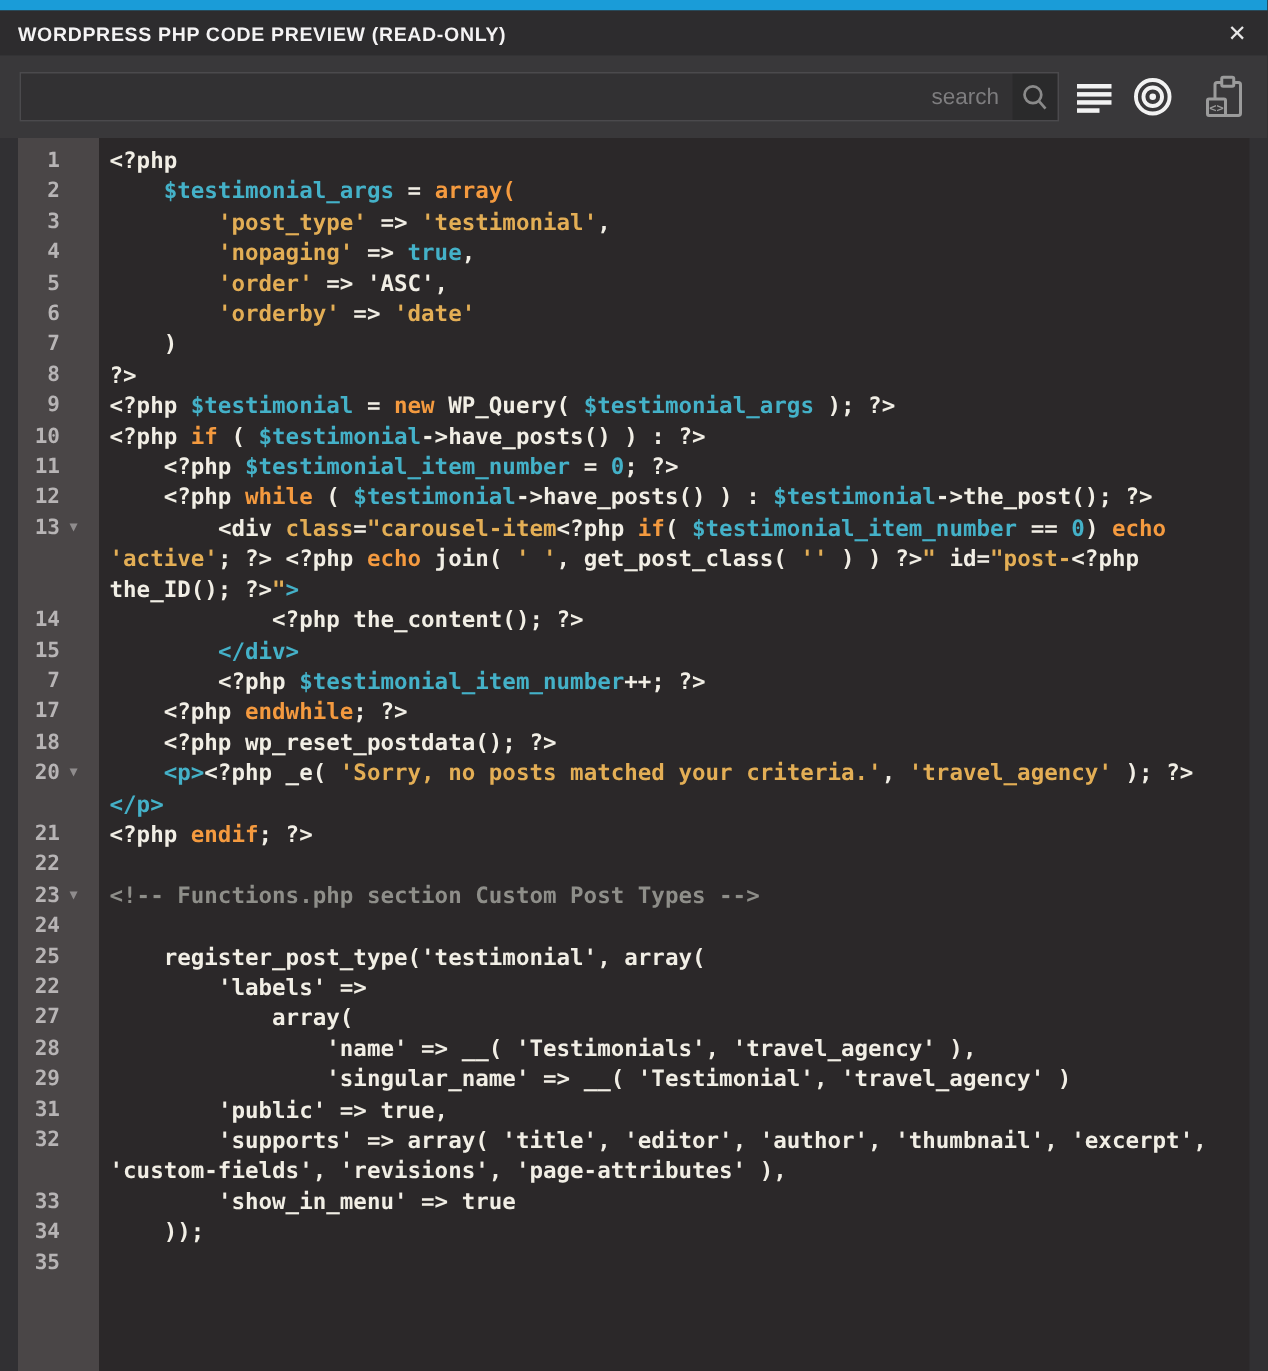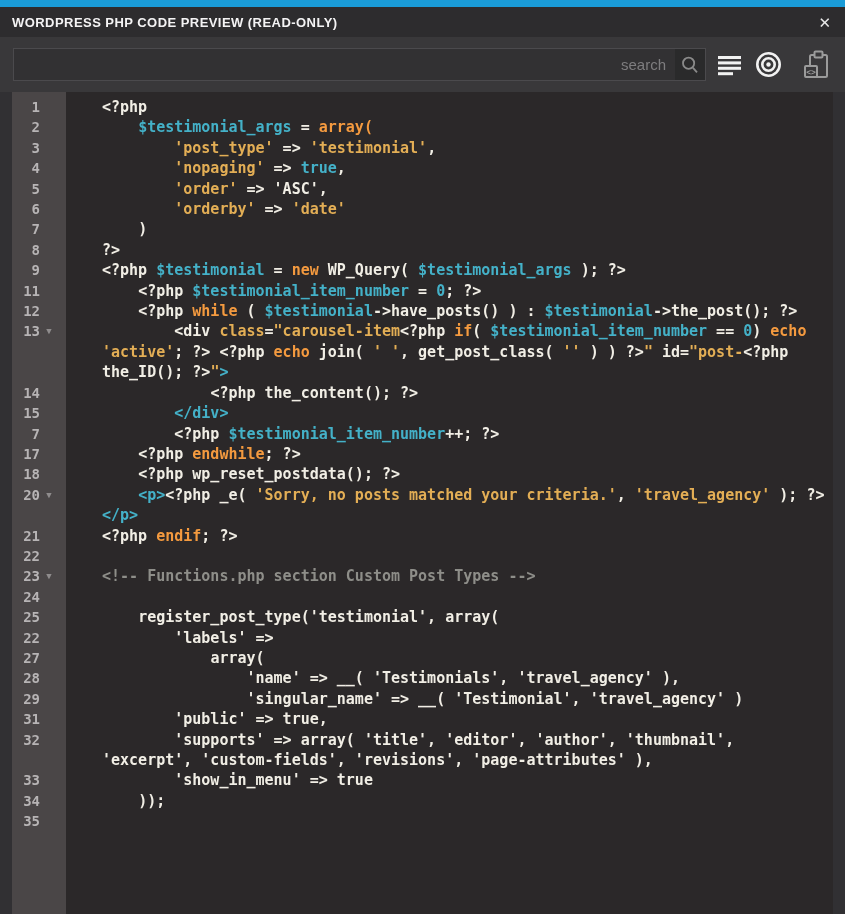--- a/index.html
+++ b/index.html
@@ -45,21 +45,21 @@
     padding-top:5px;overflow:hidden;
     background:linear-gradient(90deg,#4a4647 0,#4a4647 54px,#2b2829 54px);
     font-family:"DejaVu Sans Mono",monospace;
     font-weight:bold;font-size:15px;line-height:20.4px;
   }
   .row{display:flex;align-items:flex-start;}
   .gut{flex:0 0 54px;display:flex;}
   .num{width:28px;text-align:right;color:#b7b4b5;font-size:14px;line-height:20.4px;}
   .fold{width:18px;text-align:center;color:#8f8c8d;font-size:9px;line-height:20.4px;}
   .codecell{
-    flex:1;min-height:20.4px;padding:0 8px 0 36px;
+    flex:1;min-height:20.4px;padding:0 8px 0 7px;
     white-space:pre-wrap;overflow-wrap:break-word;word-wrap:break-word;
     color:#f1eee5;
   }
   .tk-w{color:#f1eee5;}
   .tk-c{color:#44b1c8;}
   .tk-y{color:#e3ae55;}
   .tk-o{color:#f49a3f;}
   .tk-g{color:#8e8e89;}
 </style>
 </head>
@@ -169,20 +169,27 @@
       </div>
       <div class="row">
         <div class="gut">
           <span class="num">9</span>
           <span class="fold"></span>
         </div>
         <div class="codecell"><span class="tk-w">&lt;?php </span><span class="tk-c">$testimonial</span><span class="tk-w"> = </span><span class="tk-o">new</span><span class="tk-w"> WP_Query( </span><span class="tk-c">$testimonial_args</span><span class="tk-w"> ); ?&gt;</span></div>
       </div>
       <div class="row">
         <div class="gut">
+          <span class="num">10</span>
+          <span class="fold"></span>
+        </div>
+        <div class="codecell"><span class="tk-w">&lt;?php </span><span class="tk-o">if</span><span class="tk-w"> ( </span><span class="tk-c">$testimonial</span><span class="tk-w">-&gt;have_posts() ) : ?&gt;</span></div>
+      </div>
+      <div class="row">
+        <div class="gut">
           <span class="num">11</span>
           <span class="fold"></span>
         </div>
         <div class="codecell"><span class="tk-w">    &lt;?php </span><span class="tk-c">$testimonial_item_number</span><span class="tk-w"> = </span><span class="tk-c">0</span><span class="tk-w">; ?&gt;</span></div>
       </div>
       <div class="row">
         <div class="gut">
           <span class="num">12</span>
           <span class="fold"></span>
         </div>

